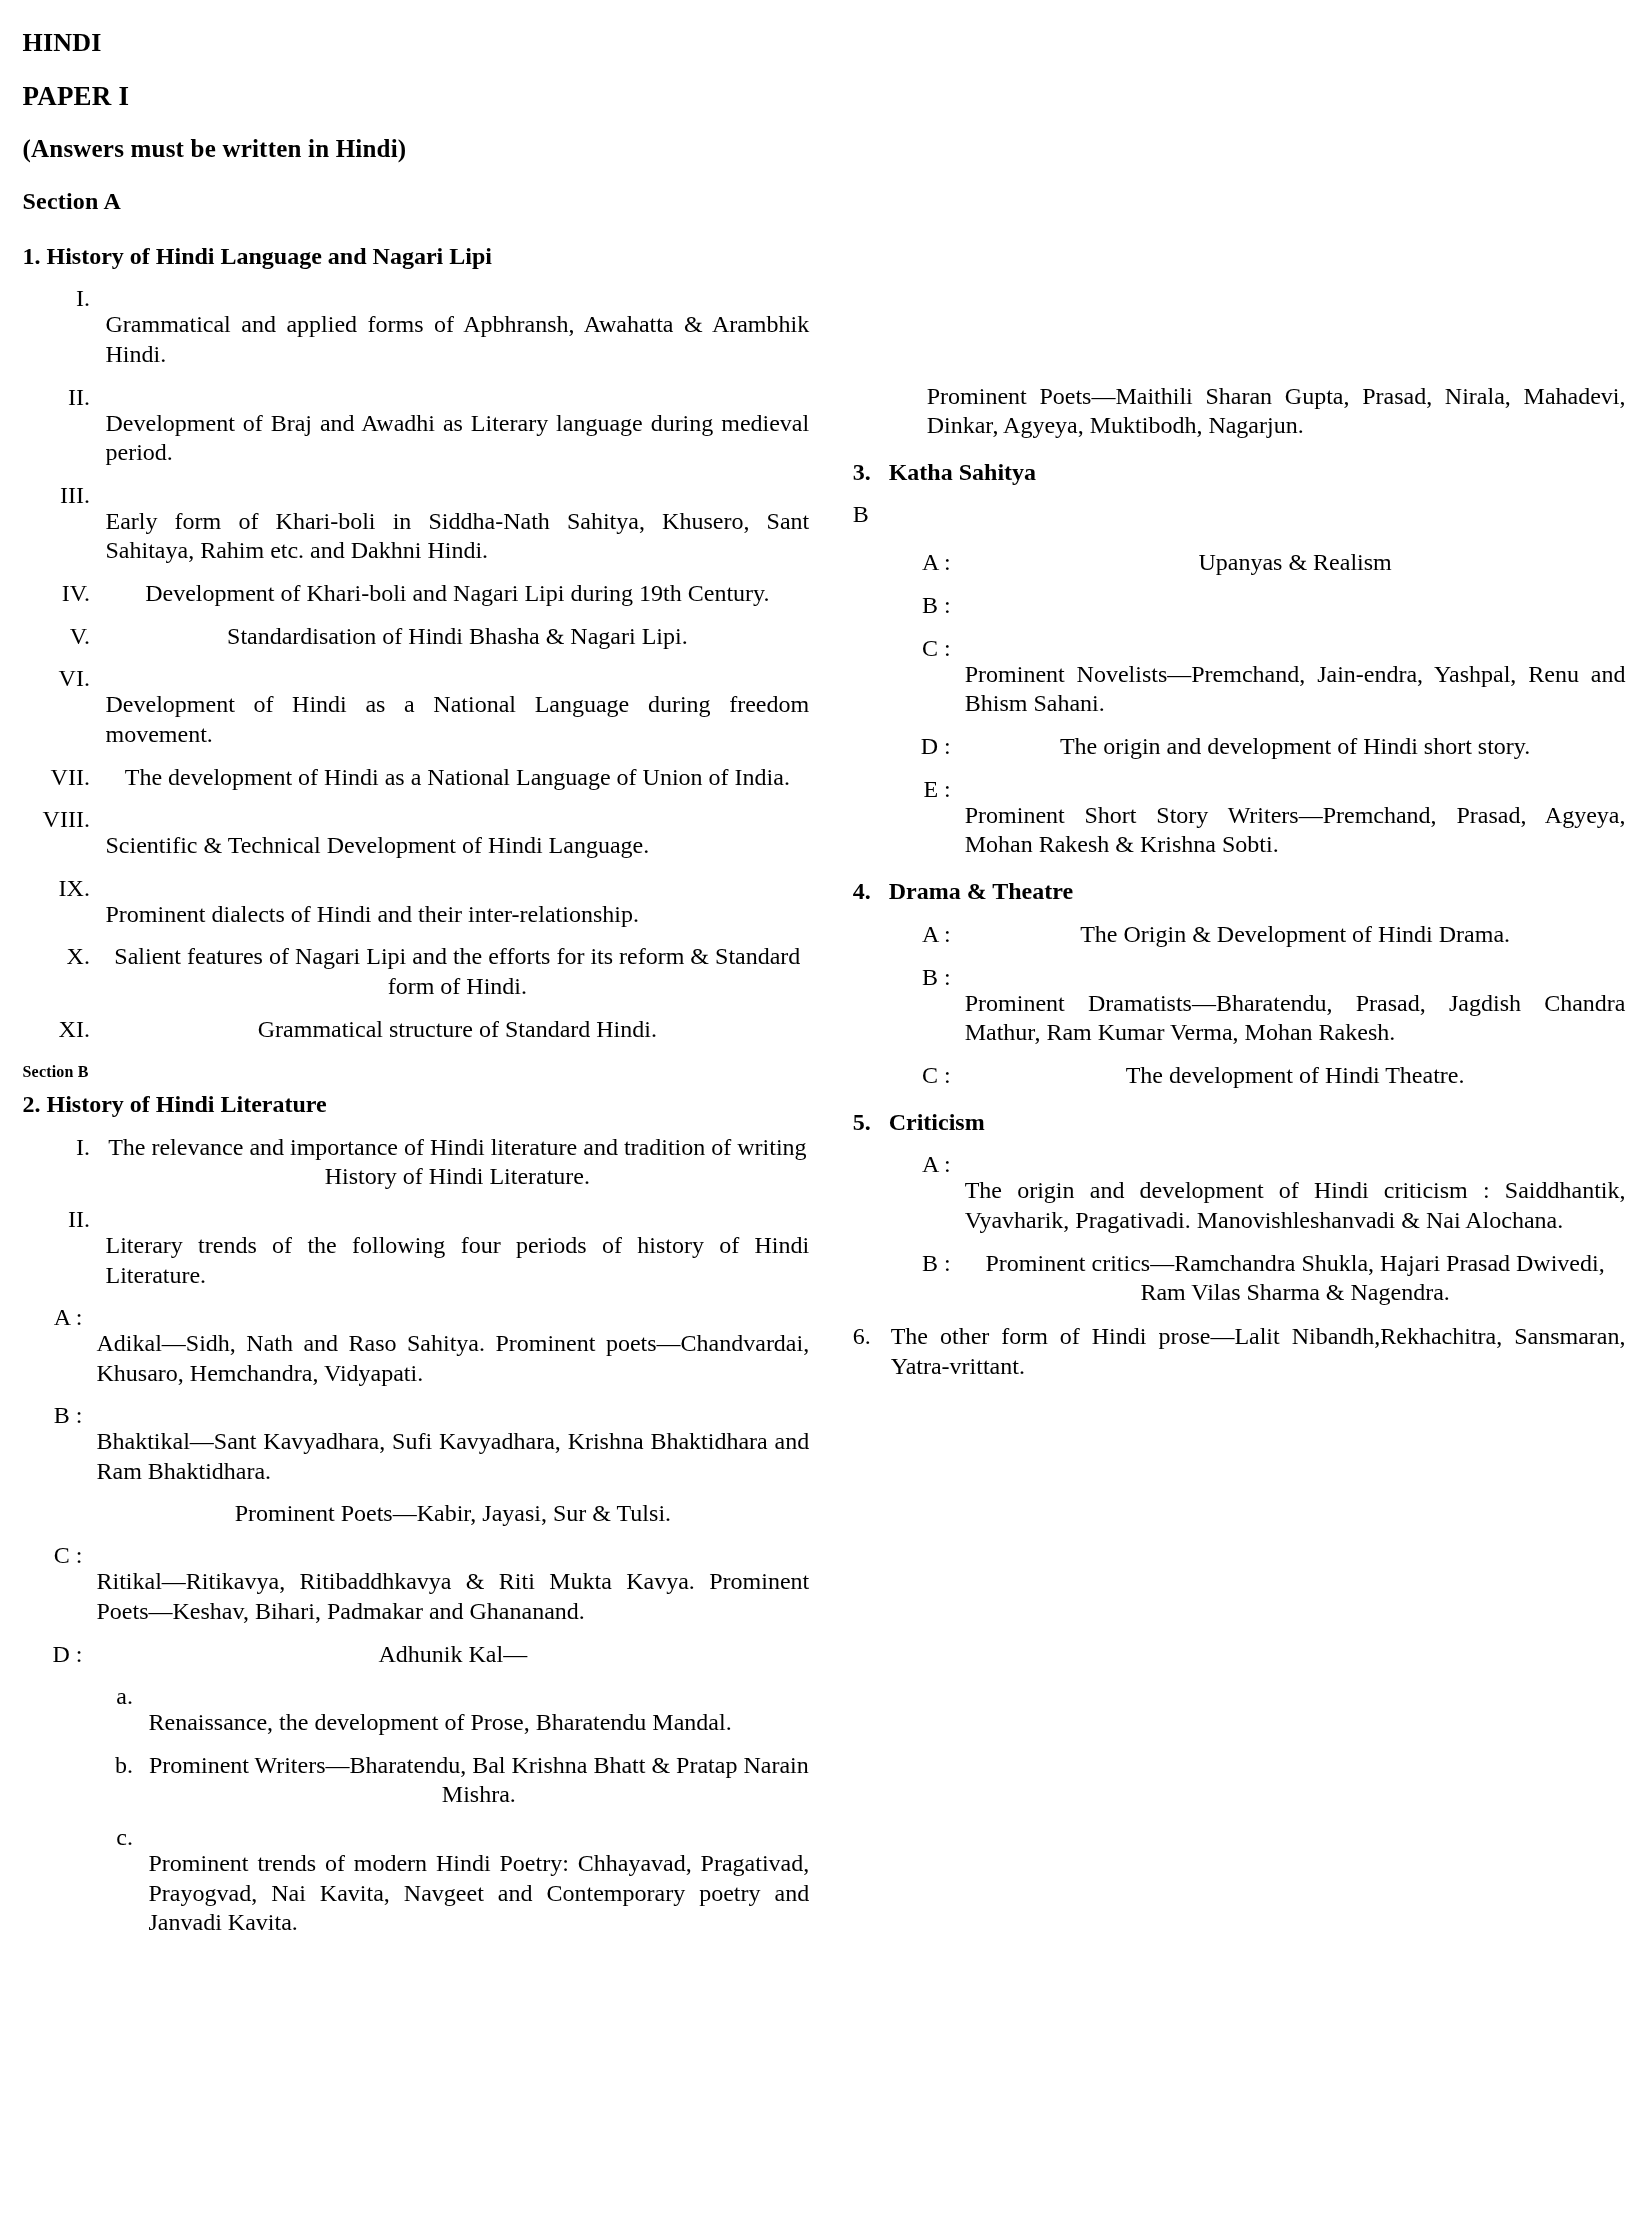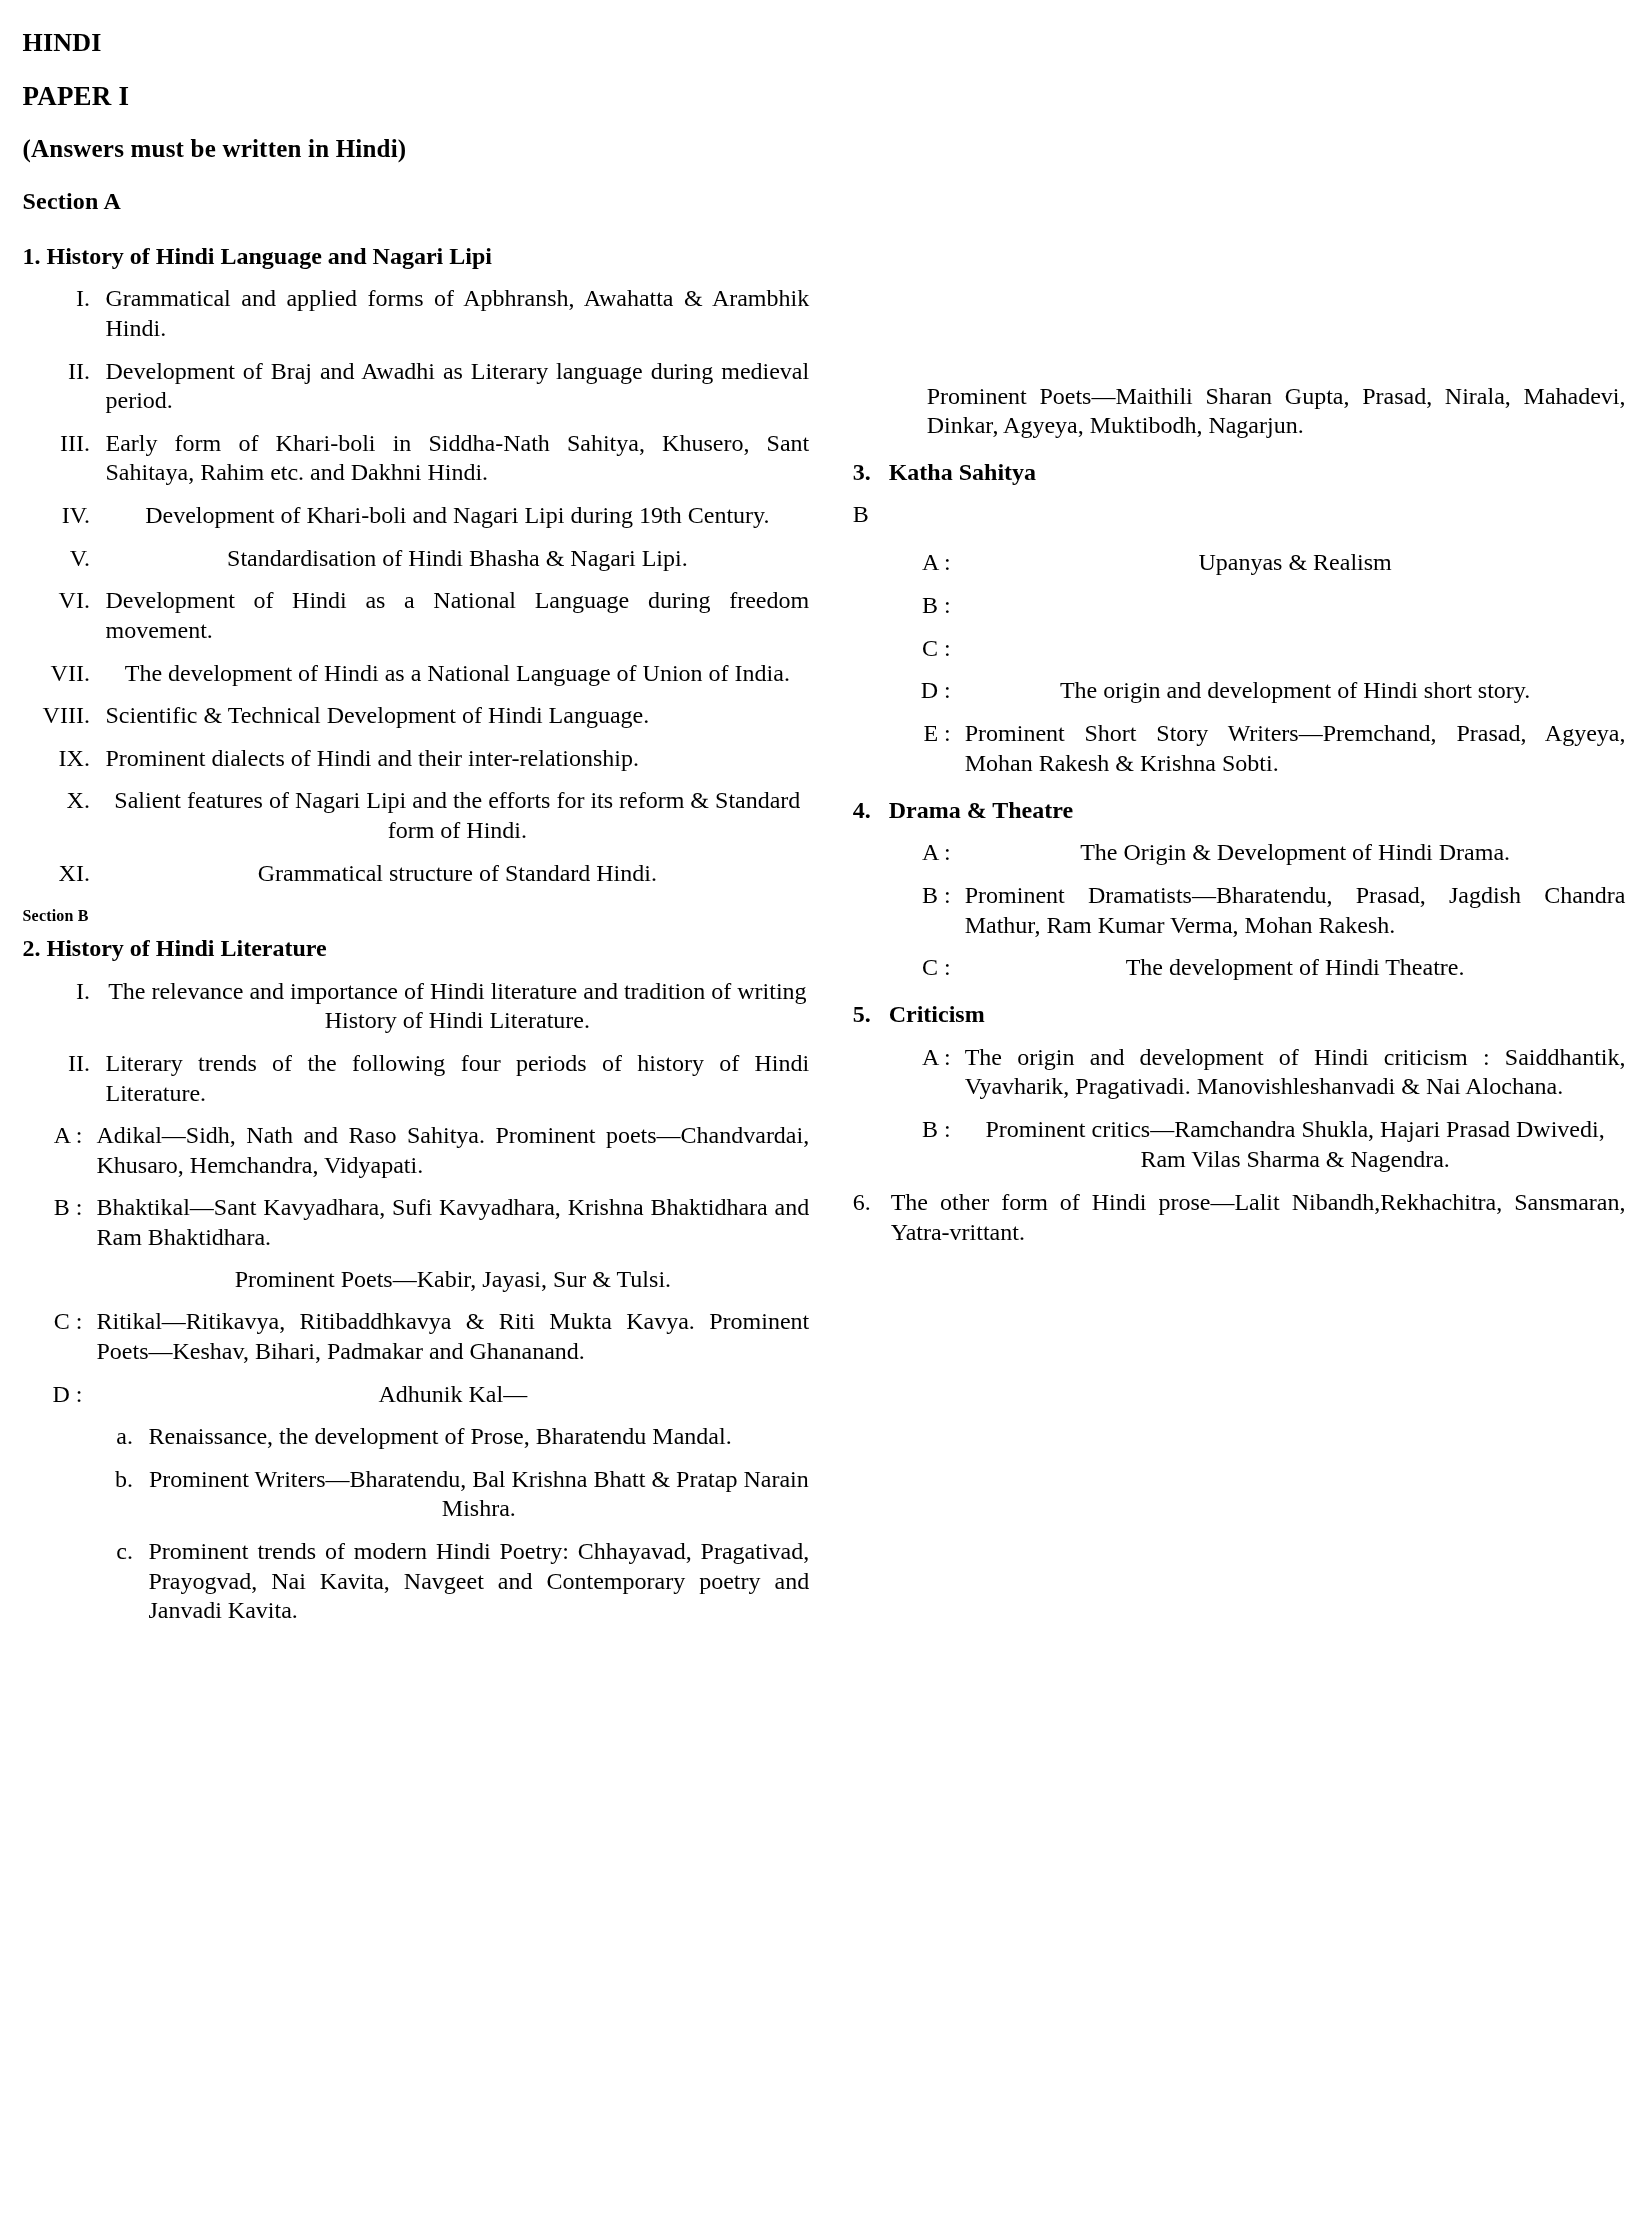--- a/index.html
+++ b/index.html
@@ -135,21 +135,21 @@
   }
   .cont.deep { }
 
   
   .stray {
     font-size: 24px;
     line-height: 1.235;
     margin-top: 12px;
   }
 
-  .jt { text-align: justify; text-justify: inter-word; }
+  .jt { text-align: justify; text-justify: inter-word; margin-top: 26px; }
   .nojt { text-align: center; }
 </style>
 </head>
 <body>
 
 <div class="page">
 
   <div class="title-block">
     <div class="title-line t-hindi">HINDI</div>
     <div class="title-line t-paper">PAPER I</div>
@@ -279,20 +279,21 @@
 
       <div class="letter-item deep" style="margin-top:19px;">
         <span class="mark">A :</span>
         <span class="txt nojt">Upanyas &amp; Realism</span>
       </div>
       <div class="letter-item deep">
         <span class="mark">B :</span>
       </div>
       <div class="letter-item deep">
         <span class="mark">C :</span>
+        <span class="txt jt">Prominent Novelists—Premchand, Jain-endra, Yashpal, Renu and Bhism  Sahani.</span>
       </div>
       <div class="letter-item deep">
         <span class="mark">D :</span>
         <span class="txt nojt">The origin and development of Hindi short story.</span>
       </div>
       <div class="letter-item deep">
         <span class="mark">E :</span>
         <span class="txt jt">Prominent Short Story Writers—Premchand, Prasad, Agyeya, Mohan Rakesh &amp; Krishna Sobti.</span>
       </div>
 

